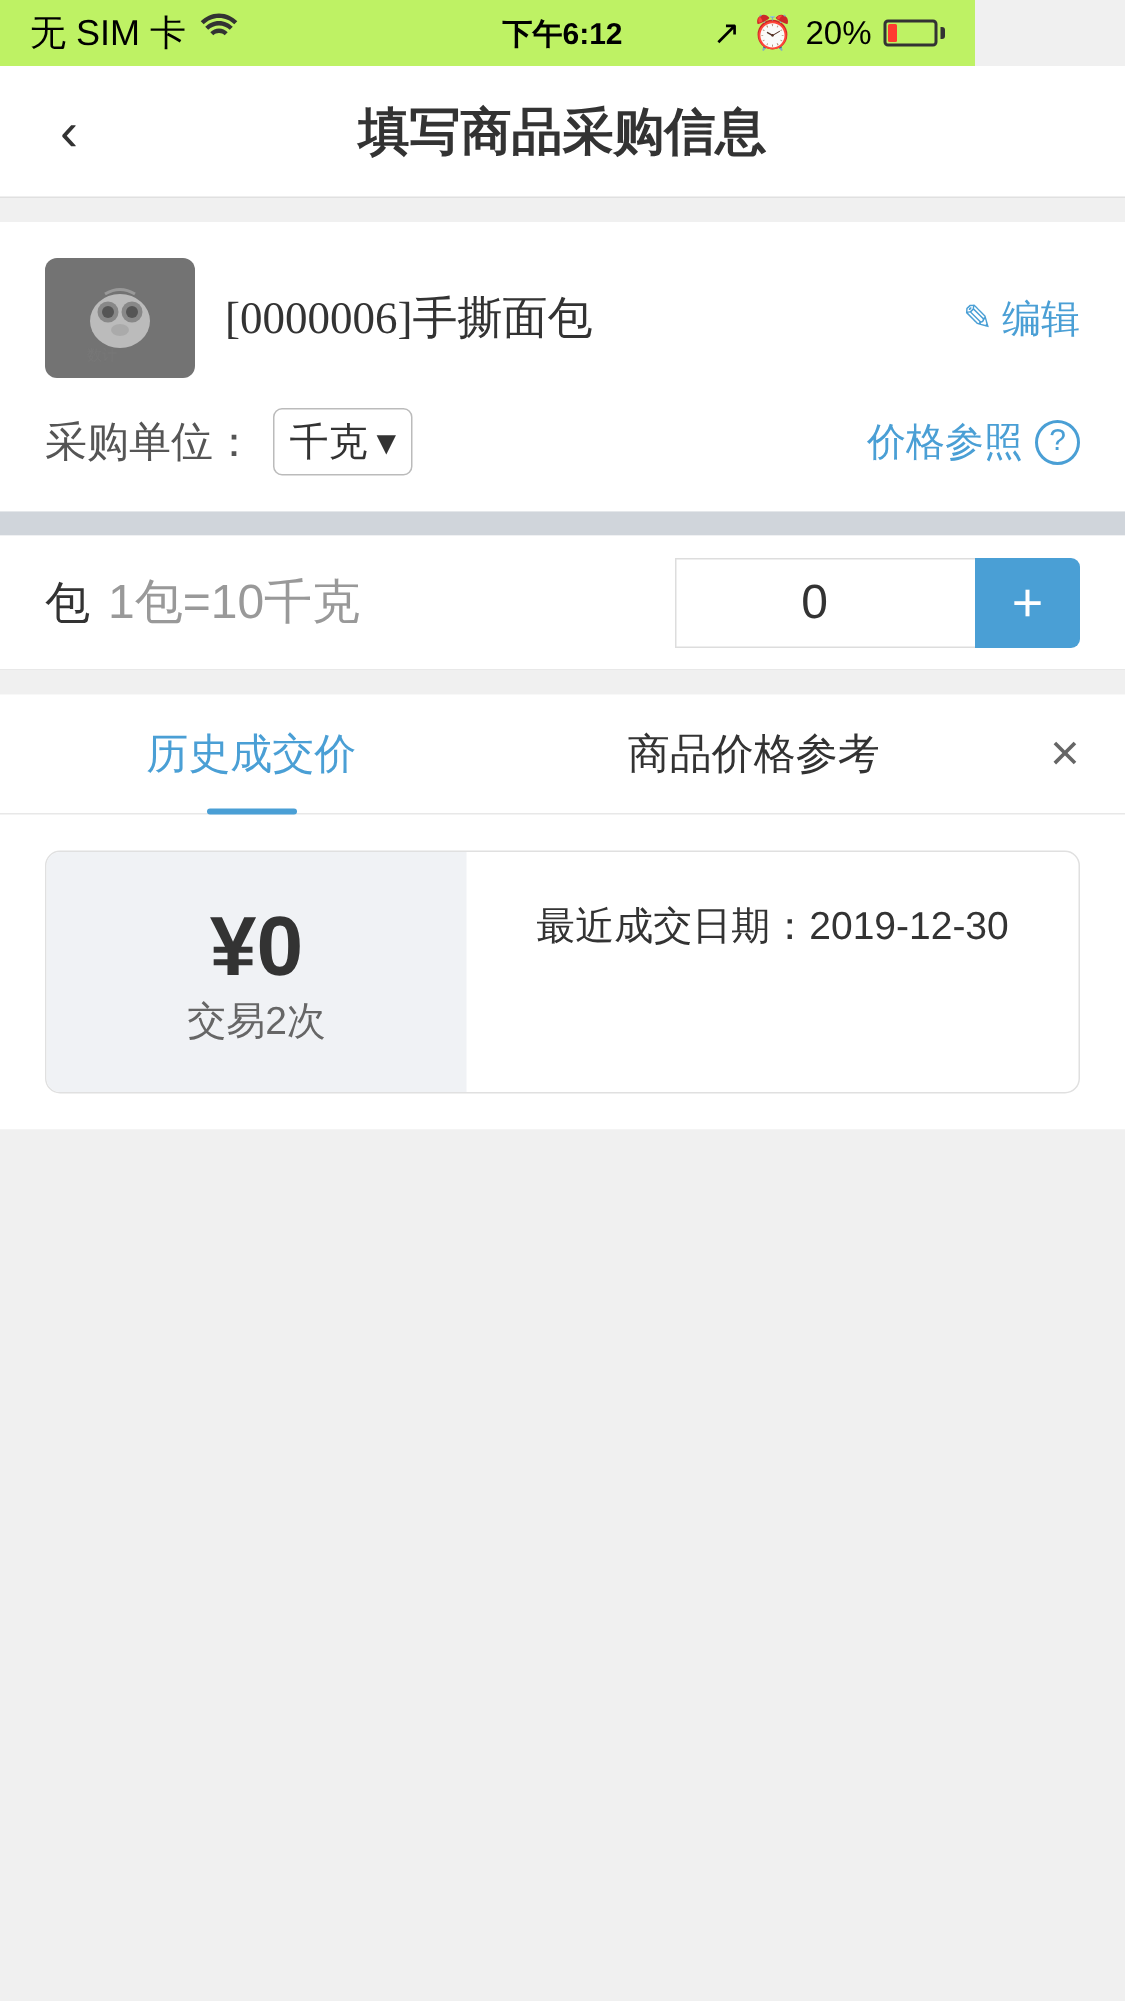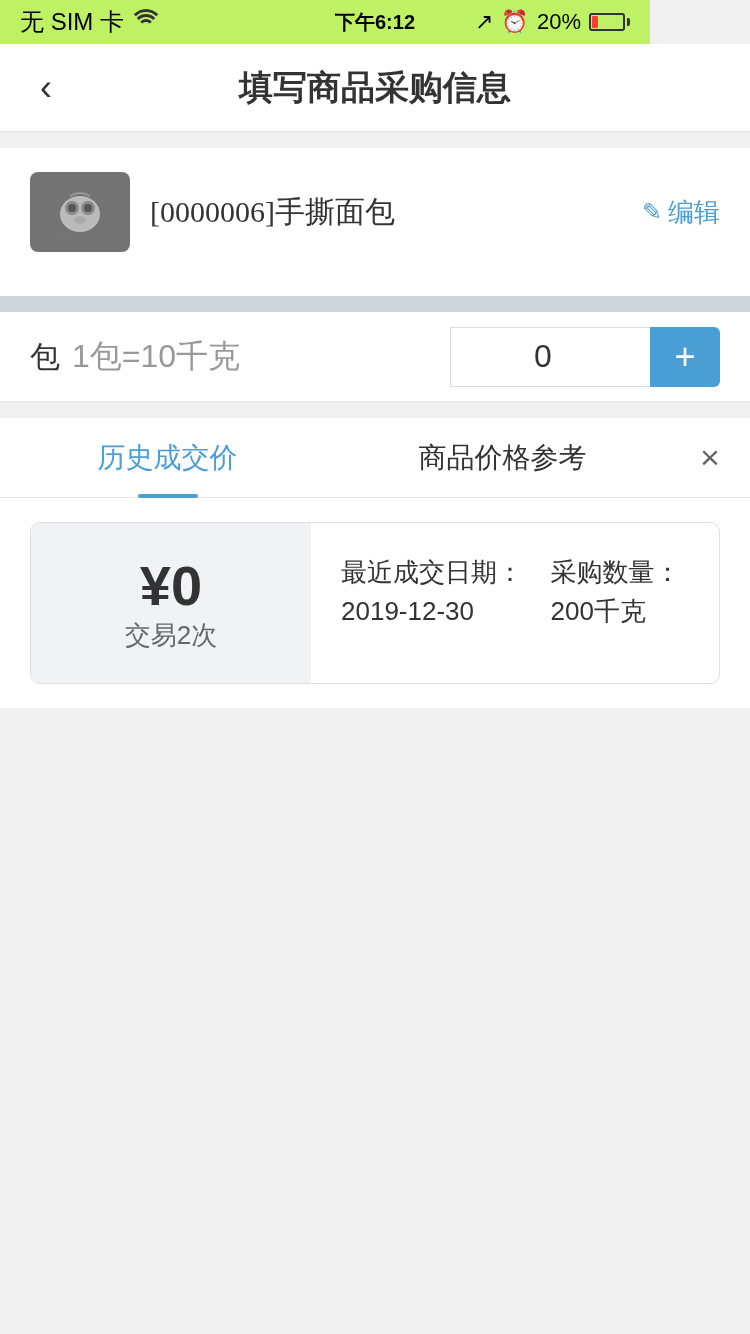--- a/index.html
+++ b/index.html
@@ -391,20 +391,35 @@
     <div style="flex:1">
       <div class="product-name">
         <span>[0000006]</span><span>手撕面包</span>
       </div>
     </div>
     <div class="edit-btn">
       <span class="edit-icon">✎</span>
       <span>编辑</span>
     </div>
   </div>
+  <div class="product-bottom-row">
+    <div class="unit-row">
+      <span>采购单位：</span>
+      <div class="unit-dropdown">
+        <span>千克</span>
+        <span>▾</span>
+      </div>
+    </div>
+    <div class="price-ref">
+      <span>价格参照</span>
+      <div class="help-icon">
+        <span>?</span>
+      </div>
+    </div>
+  </div>
 </div>
 
 <div class="divider-bar"></div>
 
 <div class="quantity-row">
   <div class="unit-label">
     <span class="unit-char">包</span>
     <span class="unit-conversion">1包=10千克</span>
   </div>
   <div class="qty-controls">
@@ -430,21 +445,18 @@
   <div class="history-content">
     <div class="history-card">
       <div class="history-left">
         <div class="history-price">¥0</div>
         <div class="history-trades">交易2次</div>
       </div>
       <div class="history-right">
         <div class="history-detail-row">
           <span>最近成交日期：</span><span>2019-12-30</span>
         </div>
-        <div class="history-detail-row">
-          <span>采购数量：</span><span>200千克</span>
-        </div>
       </div>
     </div>
   </div>
 </div>
 
 <div class="main-bg"></div>
 
 </body></html>

